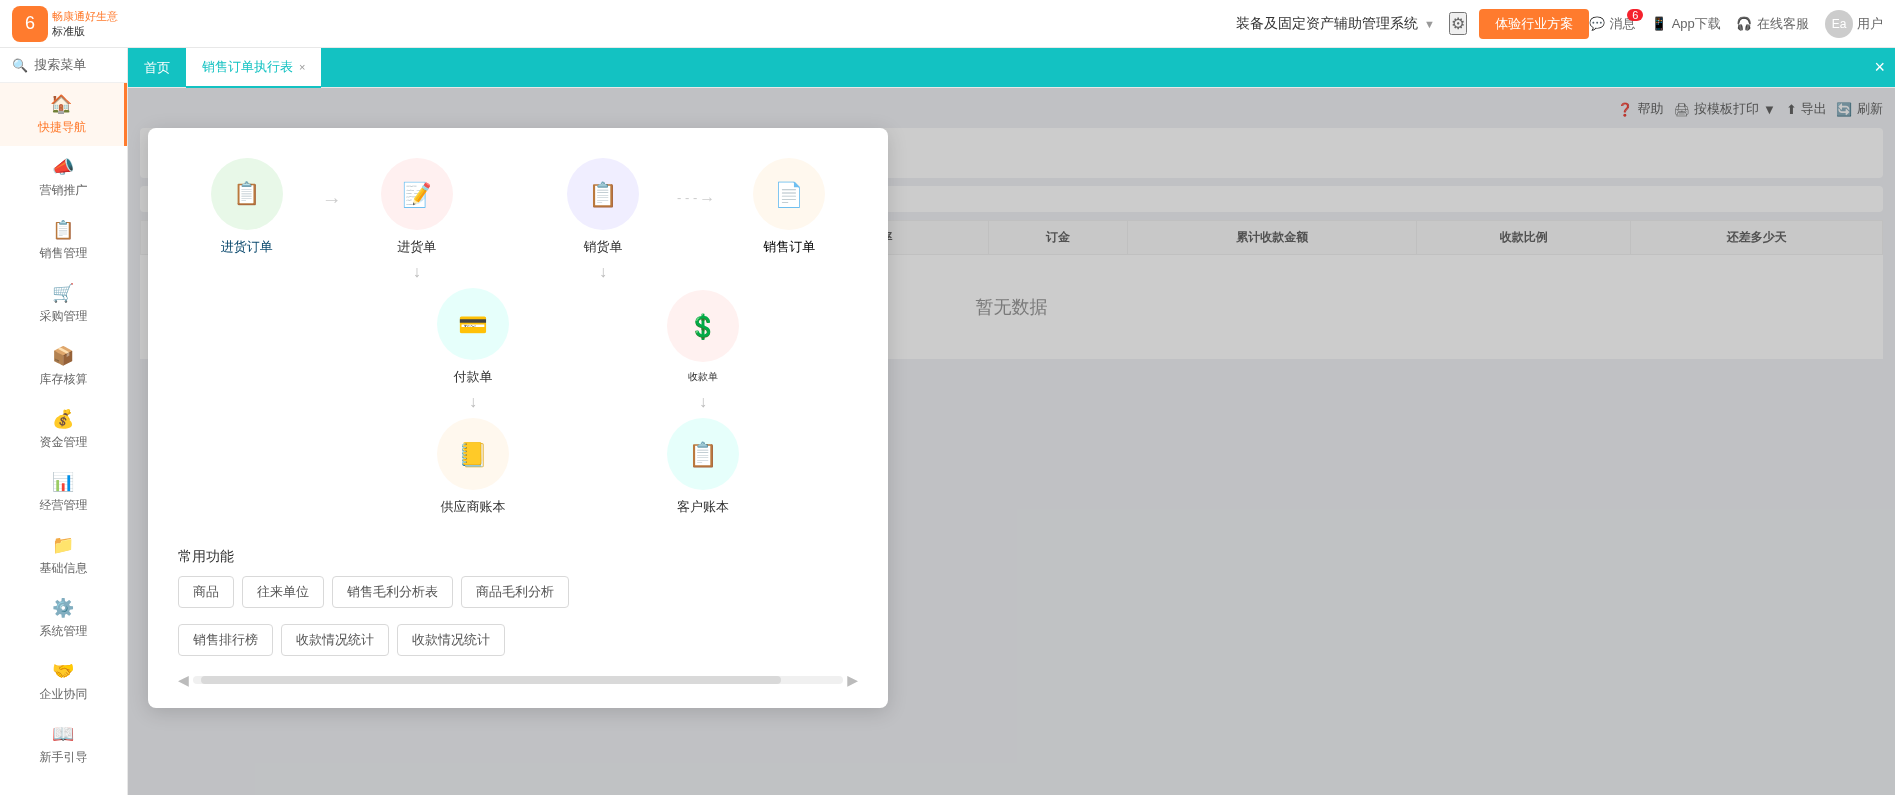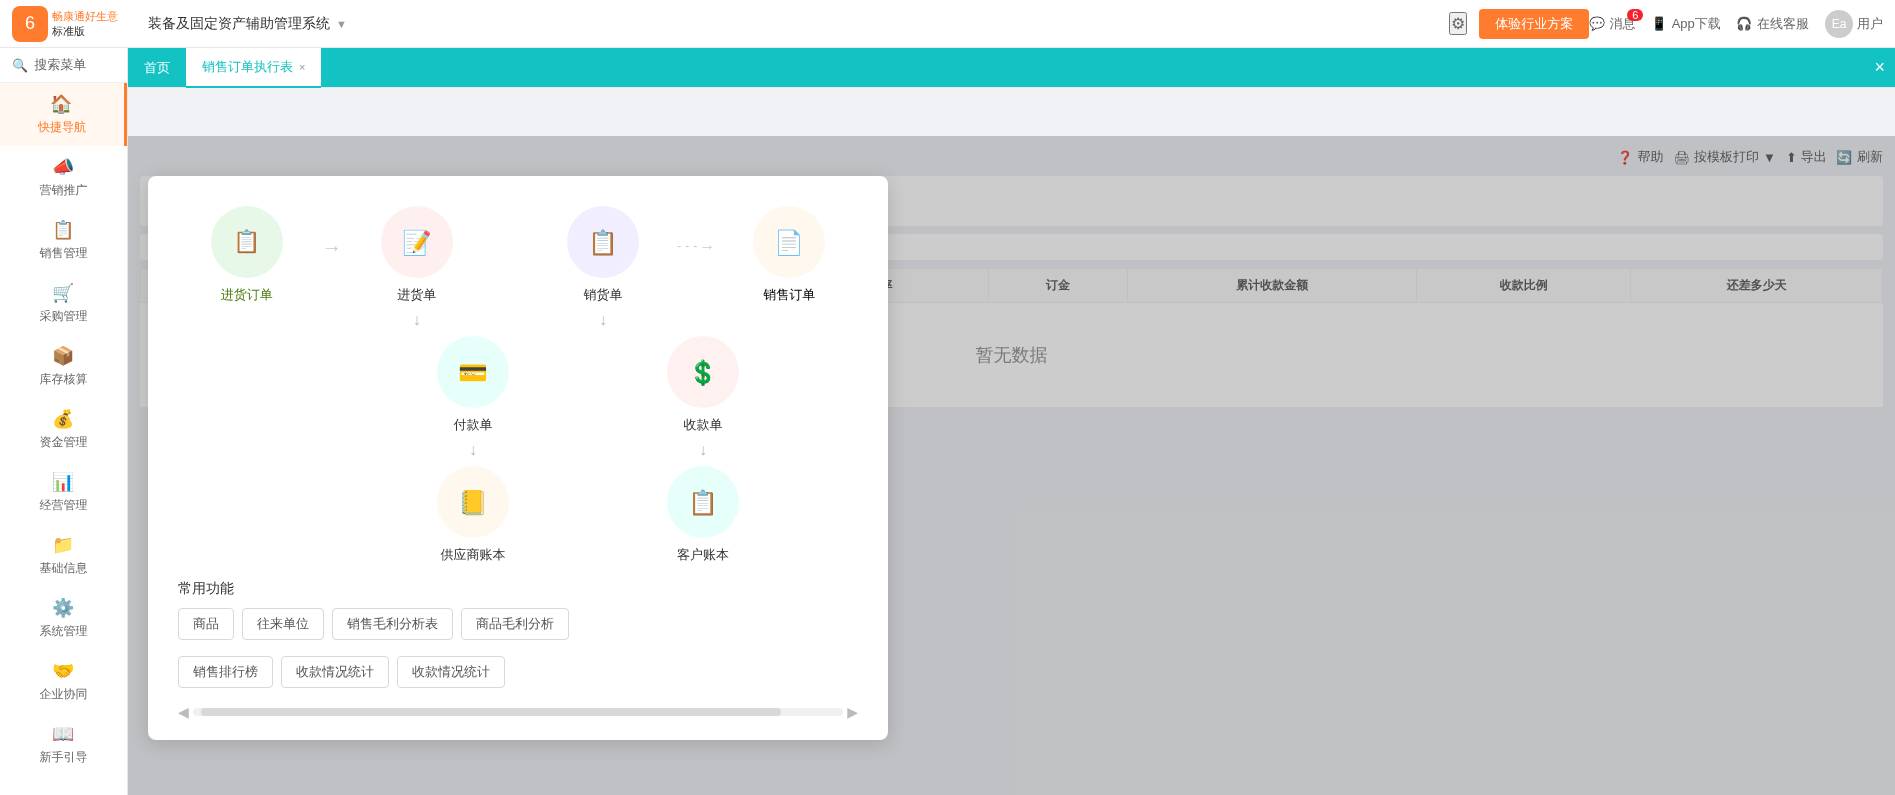--- a/index.html
+++ b/index.html
@@ -3,30 +3,30 @@
   <meta charset="utf-8">
   <style>
     * { box-sizing: border-box; margin: 0; padding: 0; }
     body { font-family: 'Microsoft YaHei', Arial, sans-serif; font-size: 13px; background: #f5f5f5; overflow: hidden; }
 
     
     .app-wrapper { display: flex; flex-direction: column; height: 795px; width: 1895px; }
     .top-bar { display: flex; align-items: center; background: #fff; height: 48px; padding: 0 12px; border-bottom: 1px solid #e8e8e8; flex-shrink: 0; }
     .main-area { display: flex; flex: 1; overflow: hidden; }
     .sidebar { width: 128px; background: #fff; border-right: 1px solid #e8e8e8; flex-shrink: 0; display: flex; flex-direction: column; }
-    .content-area { flex: 1; display: flex; flex-direction: column; overflow: hidden; background: #f0f2f5; gap: 48px; }
+    .content-area { flex: 1; display: flex; flex-direction: column; overflow: hidden; background: #f0f2f5; }
     .tab-bar { display: flex; align-items: center; background: #fff; height: 40px; border-bottom: 1px solid #e8e8e8; flex-shrink: 0; }
     .content-main { flex: 1; position: relative; overflow: hidden; }
 
     
     .logo-area { display: flex; align-items: center; width: 128px; flex-shrink: 0; }
     .logo-icon { width: 36px; height: 36px; background: #ff7b2e; border-radius: 8px; display: flex; align-items: center; justify-content: center; color: #fff; font-size: 18px; margin-right: 4px; }
     .logo-text { font-size: 11px; color: #333; line-height: 1.3; }
     .logo-text .line1 { font-weight: normal; color: #ff7b2e; }
-    .system-title { flex: 1; display: flex; align-items: center; font-size: 14px; color: #333; margin-left: 8px; }
+    .system-title { flex: 1; display: flex; align-items: center; font-size: 14px; color: #333; margin-left: 8px; justify-content: flex-end; }
     .system-title span { margin-right: 6px; }
     .system-title .dropdown-icon { color: #999; font-size: 11px; }
     .gear-btn { margin-left: 8px; color: #666; font-size: 16px; cursor: pointer; }
     .trial-btn { background: #ff7b2e; color: #fff; border: none; border-radius: 4px; padding: 6px 16px; font-size: 13px; cursor: pointer; margin-left: 12px; }
     .top-right { display: flex; align-items: center; margin-left: auto; gap: 16px; }
     .top-right-item { display: flex; align-items: center; gap: 4px; color: #666; font-size: 13px; cursor: pointer; position: relative; }
     .badge { background: #f5222d; color: #fff; border-radius: 10px; padding: 0 5px; font-size: 11px; position: absolute; top: -6px; right: -8px; min-width: 16px; text-align: center; }
     .avatar { width: 28px; height: 28px; border-radius: 50%; background: #ccc; display: flex; align-items: center; justify-content: center; color: #fff; font-size: 12px; }
 
     
@@ -56,21 +56,21 @@
 
     
     .overlay { position: absolute; top: 0; left: 0; right: 0; bottom: 0; background: rgba(0,0,0,0.2); z-index: 100; display: flex; align-items: flex-start; justify-content: flex-start; padding: 40px 0 0 20px; }
     .modal { background: #fff; border-radius: 8px; width: 740px; min-height: 560px; box-shadow: 0 4px 20px rgba(0,0,0,0.15); position: relative; overflow: hidden; }
     .modal-inner { padding: 30px 30px 20px 30px; }
     .flow-circle { width: 72px; height: 72px; border-radius: 50%; display: flex; align-items: center; justify-content: center; font-size: 28px; }
     .flow-circle.green { background: #e8f8e8; color: #52c41a; }
     .flow-circle.pink { background: #fff0f0; color: #ff6666; }
 
     
-    .common-section { margin-top: 16px; }
+    .common-section { margin-top: 32px; }
     .common-title { font-size: 14px; color: #333; margin-bottom: 10px; font-weight: normal; }
     .common-buttons { display: flex; flex-wrap: wrap; gap: 8px; }
     .common-btn { border: 1px solid #d9d9d9; border-radius: 4px; padding: 6px 14px; font-size: 13px; color: #555; background: #fff; cursor: pointer; }
 
     
     .flow-layout { display: flex; flex-direction: column; width: 100%; }
     .flow-top-row { display: flex; align-items: center; }
     .cell { width: 160px; display: flex; flex-direction: column; align-items: center; }
   </style>
 </head>
@@ -242,21 +242,21 @@
 
                 <div class="flow-top-row" style="display:flex; align-items:center;">
 
                   <div class="cell" style="width:170px; display:flex; flex-direction:column; align-items:center; cursor:pointer;">
                     <div class="flow-circle green" style="width:72px;height:72px;border-radius:50%;background:#e8f8e8;display:flex;align-items:center;justify-content:center;font-size:30px;">
                       <svg width="38" height="38" viewBox="0 0 38 38" fill="none">
                           <rect width="38" height="38" rx="19" fill="#e8f8e8"></rect>
                           <text x="19" y="26" text-anchor="middle" font-size="22" fill="#52c41a">📋</text>
                         </svg>
                     </div>
-                    <div style="margin-top:8px;font-size:13px;color:#4d7c0f;">进货订单</div>
+                    <div style="margin-top:8px;font-size:13px;color:#0c4a6e;">进货订单</div>
                   </div>
 
                   <div style="display:flex;align-items:center;margin-top:-20px;color:#ccc;font-size:20px;width:40px;justify-content:center;">→</div>
 
                   <div class="cell" style="width:170px;display:flex;flex-direction:column;align-items:center;cursor:pointer;">
                     <div class="flow-circle pink" style="width:72px;height:72px;border-radius:50%;background:#fff0f0;display:flex;align-items:center;justify-content:center;font-size:22px;">
                       <svg width="38" height="38" viewBox="0 0 38 38">
                           <text x="19" y="28" text-anchor="middle" font-size="24" fill="#ff8888">📝</text>
                         </svg>
                     </div>
@@ -312,21 +312,21 @@
                     <div style="margin-top:8px;font-size:13px;color:#333;">付款单</div>
                   </div>
                   <div style="width:60px;"></div>
 
                   <div style="width:170px;display:flex;flex-direction:column;align-items:center;cursor:pointer;">
                     <div style="width:72px;height:72px;border-radius:50%;background:#fff1f0;display:flex;align-items:center;justify-content:center;font-size:28px;">
                       <svg width="38" height="38" viewBox="0 0 38 38">
                           <text x="19" y="28" text-anchor="middle" font-size="24" fill="#ff4d4f">💲</text>
                         </svg>
                     </div>
-                    <div style="margin-top:8px;font-size:13px;color:#333;">收款单</div>
+                    <div style="margin-top:8px;font-size:10px;color:#333;">收款单</div>
                   </div>
                 </div>
 
                 <div style="display:flex;height:32px;">
                   <div style="width:170px;"></div>
                   <div style="width:40px;"></div>
                   <div style="width:170px;display:flex;justify-content:center;align-items:center;color:#bbb;font-size:16px;">↓</div>
                   <div style="width:60px;"></div>
                   <div style="width:170px;display:flex;justify-content:center;align-items:center;color:#bbb;font-size:16px;">↓</div>
                 </div>

